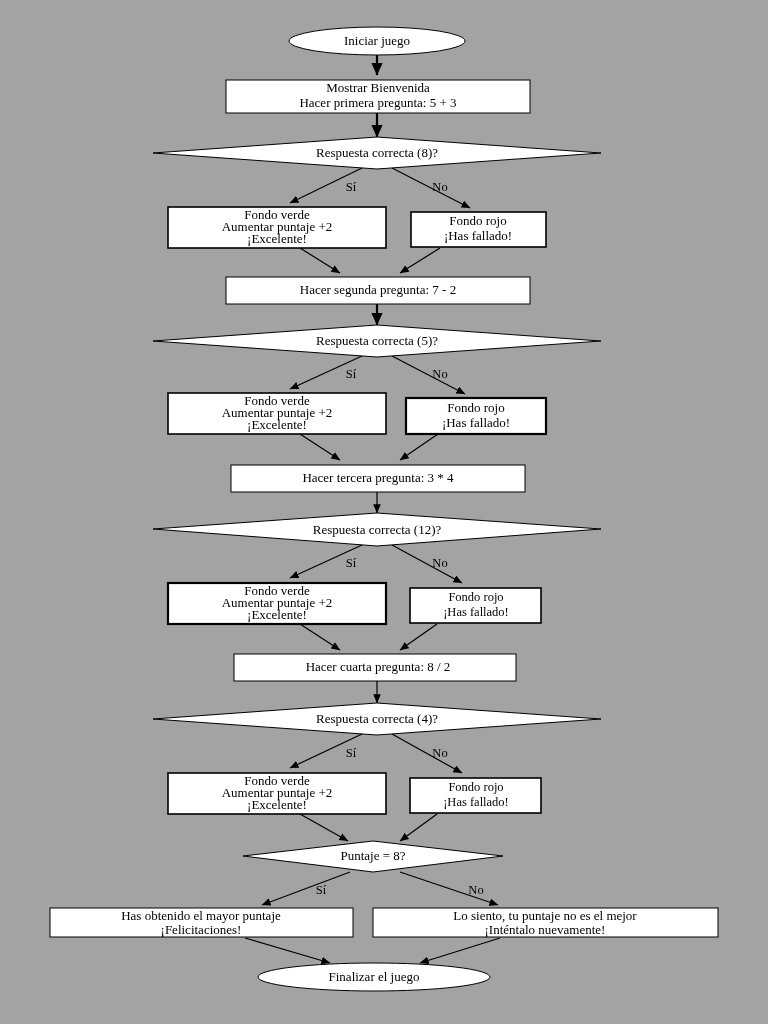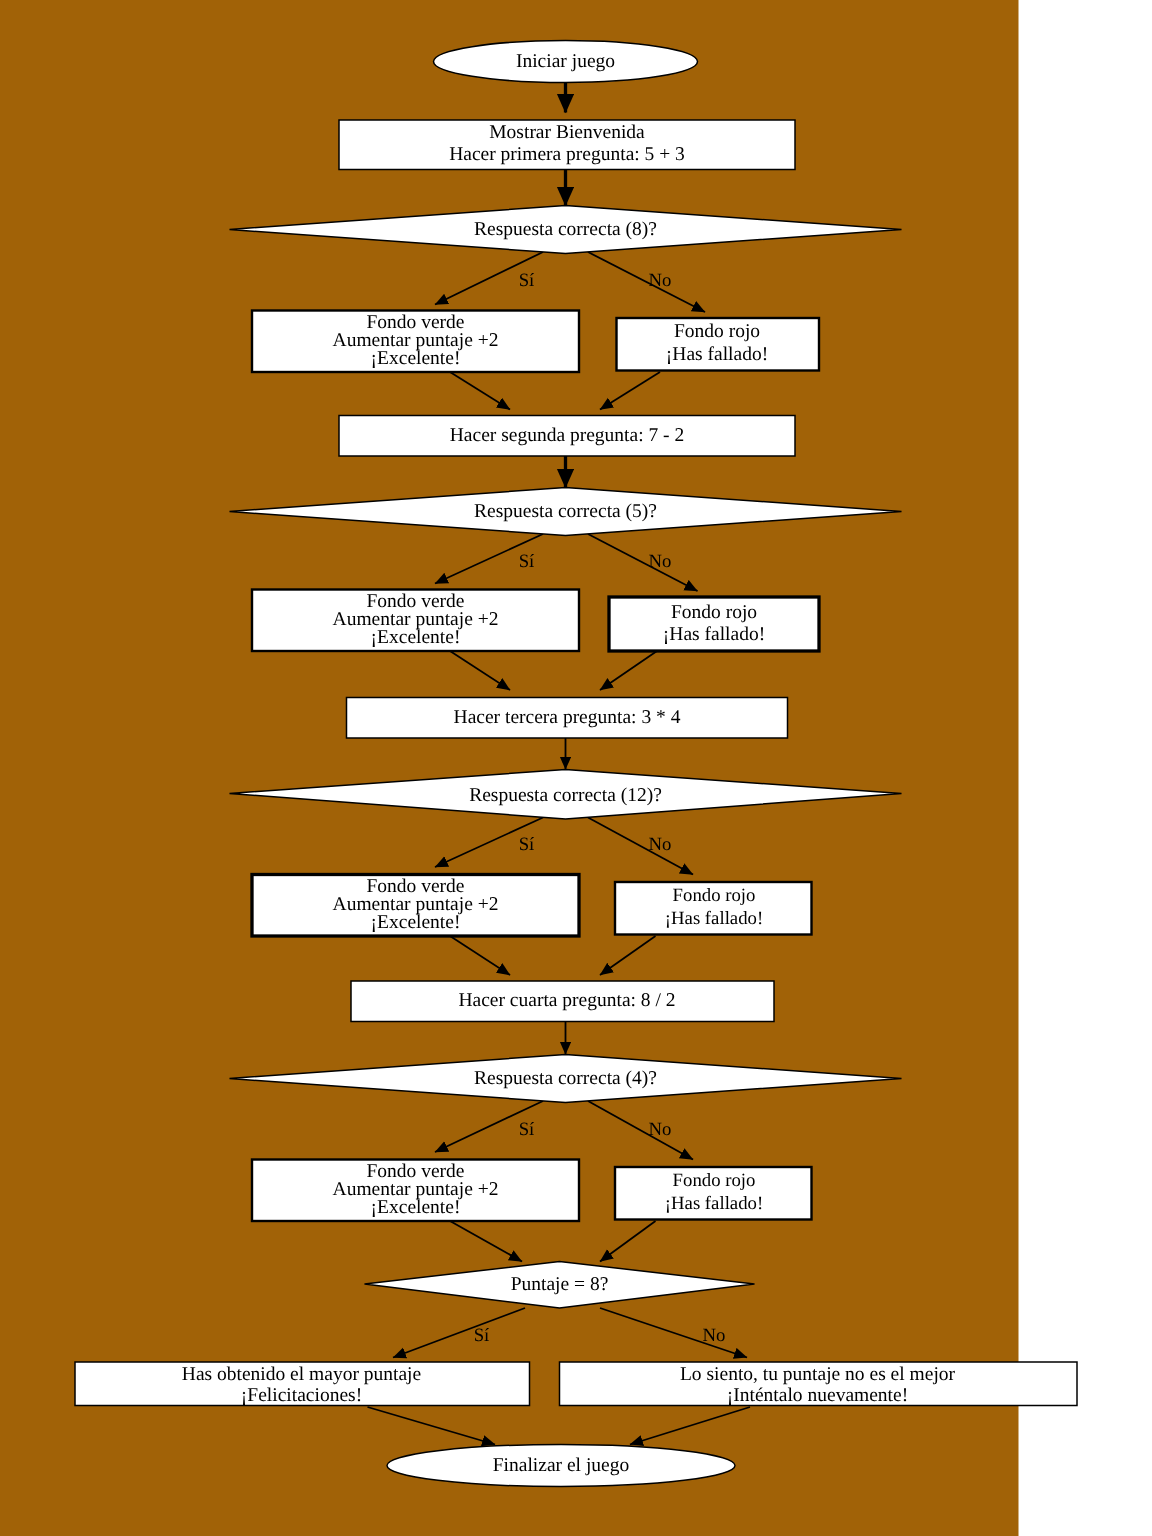--- a/index.html
+++ b/index.html
@@ -1,18 +1,18 @@
 <!DOCTYPE html>
 <html><head>
 <meta charset="utf-8">
 <style>
   html,body{margin:0;padding:0;background:#ffffff;}
   body{width:768px;height:1024px;overflow:hidden;
        font-family:"Liberation Serif",serif;}
-  #flow-root{position:relative;width:679px;height:1024px;background:#a16207;}
+  #flow-root{position:relative;width:768px;height:1024px;background:#a3a3a3;}
   svg#flow-svg{display:block;width:768px;height:1024px;}
   .node-shape{fill:#ffffff;stroke:#000000;}
   .shape-thin{stroke-width:1;}
   .shape-med{stroke-width:1.6;}
   .shape-bold{stroke-width:2.2;}
   .edge{stroke:#000000;stroke-width:1.2;fill:none;}
   .edge-bold{stroke:#000000;stroke-width:2.2;fill:none;}
   text{font-family:"Liberation Serif",serif;fill:#000;}
   .t-node{font-size:13px;text-anchor:middle;dominant-baseline:middle;}
   .t-node-sm{font-size:12.5px;text-anchor:middle;dominant-baseline:middle;}

